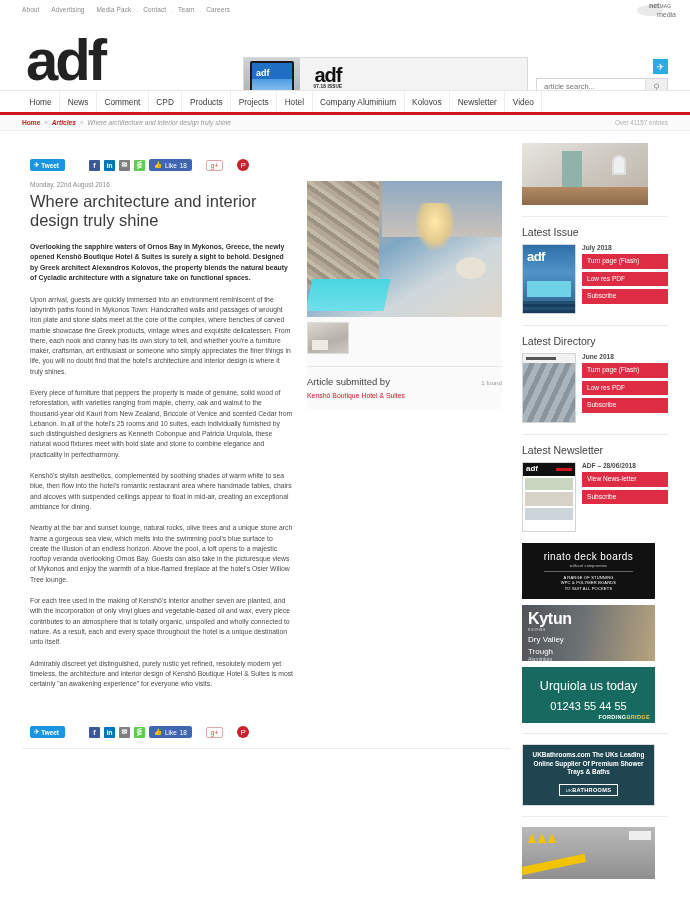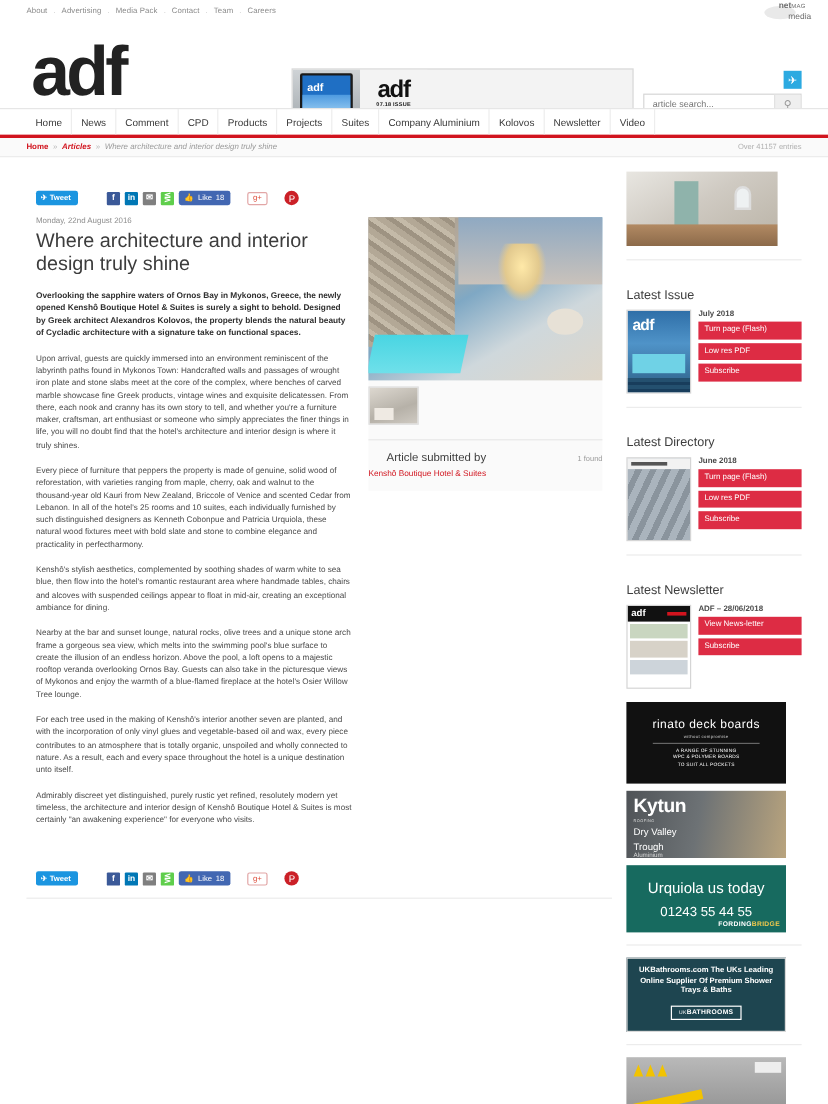--- a/index.html
+++ b/index.html
@@ -204,24 +204,24 @@
   .thumb:after { content:""; position:absolute; left:4px; bottom:3px; width:16px; height:10px;
     background:#efeae3; }
 
   .submit-box {
     margin-top: 12px; border-top: 1px solid #e8e8e8; padding-top: 9px;
     display: flex; justify-content: space-between; align-items: flex-start;
   }
   .submit-title { font-size: 9.5px; color: #3e3e3e; }
   .found { font-size: 6.2px; color: #9a9a9a; padding-top: 3px; }
   .submit-link { font-size: 6.9px; color: #d1141e; text-decoration: none; display:block; margin-top: 5px; }
-  .art-side-bg { background: #fafafa; padding: 0 0 10px 0; text-align: right; }
-
-  
-  .side-card { border-top: 1px solid #ececec; padding-top: 23px; margin-bottom: 11px; }
+  .art-side-bg { background: #fafafa; padding: 0 0 10px 0; }
+
+  
+  .side-card { border-top: 1px solid #ececec; padding-top: 9px; margin-bottom: 11px; }
   .side-card.first { border-top: 0; padding-top: 0; }
   .side-h { font-size: 10.5px; color: #3e3e3e; margin: 0 0 6px 0; font-weight: normal; }
   .side-img-room {
     width: 126px; height: 62px;
     background: linear-gradient(150deg,#e8e6e1,#cfcac2 45%,#b9b2a5);
     position: relative; overflow: hidden;
   }
   .side-img-room .door { position:absolute; left:40px; top:8px; width:20px; height:40px; background:#8fb3ab; }
   .side-img-room .floor { position:absolute; left:0; bottom:0; width:100%; height:18px;
       background: linear-gradient(#b28a63,#8c6a4a); }
@@ -260,21 +260,21 @@
   .issue-meta { flex: 1; }
   .issue-date { font-size: 6.6px; color: #4a4a4a; margin-bottom: 3px; font-weight: bold; }
   .red-btn {
     display: block; background: #dd2c44; color: #fff;
     font-size: 6.6px; padding: 3px 5px; margin-bottom: 3px;
     text-decoration: none; cursor: pointer; line-height: 8.6px;
   }
 
   .ad { width: 133px; margin-bottom: 6px; }
   .ad-rinato {
-    height: 68px; background: #111; color: #fff;
+    height: 56px; background: #111; color: #fff;
     display:flex; flex-direction:column; align-items:center; justify-content:center; padding: 3px;
   }
   .ad-rinato .t { font-size: 10px; letter-spacing: .4px; }
   .ad-rinato .s { font-size: 3.6px; color: #cfcfcf; margin-top: 2px; letter-spacing:.3px; }
   .ad-rinato .hr { width: 70%; height: 1px; background: #666; margin: 3px 0; }
   .ad-rinato .b { font-size: 4px; text-align:center; line-height: 5.4px; letter-spacing:.2px; }
 
   .ad-kytun {
     height: 56px; background: linear-gradient(100deg,#4f5357 0%,#6d7275 45%,#b9a47e 100%);
     color: #fff; padding: 5px 6px; position: relative; overflow:hidden;
@@ -363,21 +363,21 @@
   </div>
 </div>
 
 <div class="mainnav">
   <a href="#">Home</a>
   <a href="#">News</a>
   <a href="#">Comment</a>
   <a href="#">CPD</a>
   <a href="#">Products</a>
   <a href="#">Projects</a>
-  <a href="#">Suites</a>
+  <a href="#">Hotel</a>
   <a href="#">Company Aluminium</a>
   <a href="#">Kolovos</a>
   <a href="#">Newsletter</a>
   <a href="#">Video</a>
 </div>
 <div class="redline"></div>
 
 <div class="crumbbar">
   <div class="crumb">
     <a href="#">Home</a>

